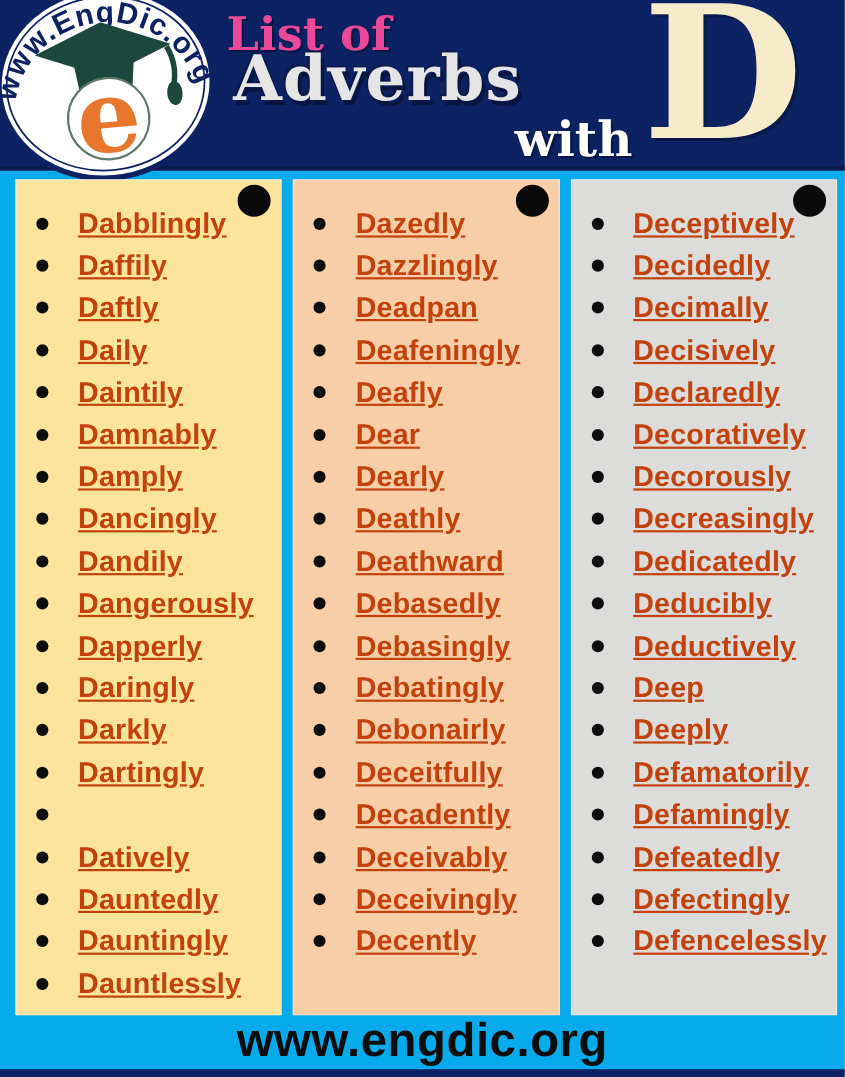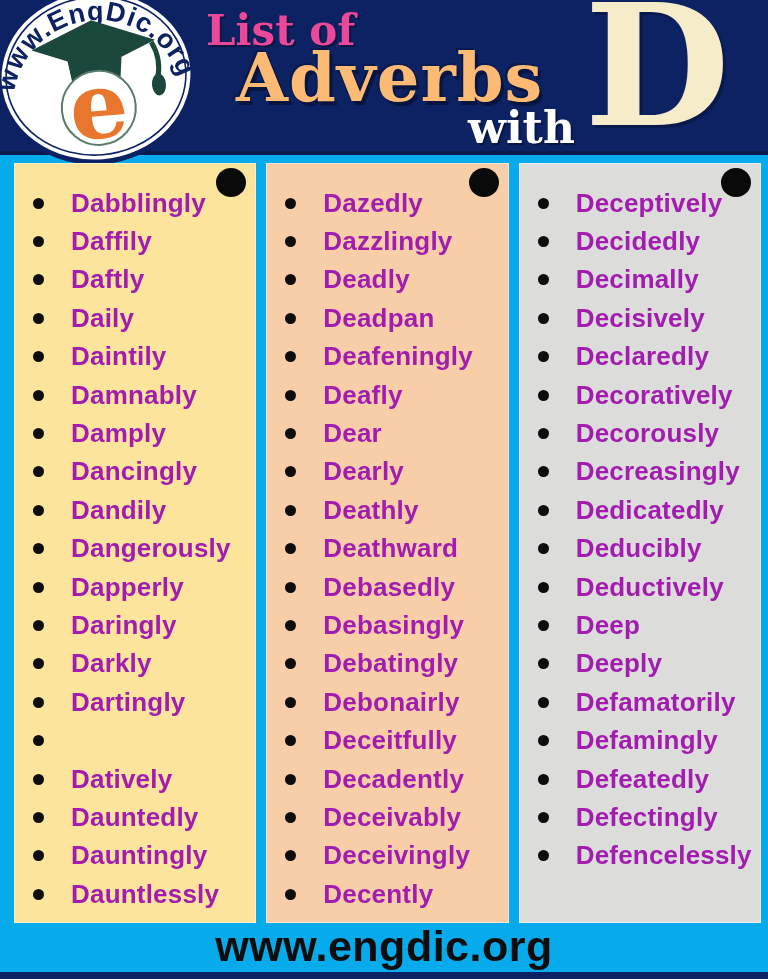--- a/index.html
+++ b/index.html
@@ -14,23 +14,23 @@
     position:absolute; left:0; top:0; width:768px; height:151px;
     background:#0d2263; border-bottom:4px solid #081a4e;
   }
   .logo { position:absolute; left:-6px; top:-12px; width:204px; height:182px; }
   .title-line1 {
     position:absolute; left:206px; top:6px;
     font-family:"DejaVu Serif", serif; font-weight:bold;
     font-size:42px; color:#ec4899; text-shadow:2px 2px 0 rgba(8,20,60,.8);
   }
   .title-line2 {
-    position:absolute; left:236px; top:38px;
+    position:absolute; left:212px; top:38px;
     font-family:"DejaVu Serif", serif; font-weight:bold;
-    font-size:67px; color:#fdba74;
+    font-size:57px; color:#e5e5e5;
     text-shadow:3px 4px 0 rgba(8,20,60,.9), -2px -2px 0 rgba(8,20,60,.55);
     letter-spacing:1px;
   }
   .title-line3 {
     position:absolute; left:468px; top:102px;
     font-family:"DejaVu Serif", serif; font-weight:bold;
     font-size:44px; color:#ffffff; text-shadow:2px 2px 0 rgba(8,20,60,.8);
   }
   .big-letter {
     position:absolute; right:38px; top:-22px;
@@ -52,22 +52,22 @@
     position:absolute; top:5px; right:10px; width:30px; height:29px;
     border-radius:50%; background:#0a0a0a;
   }
   .word-list { list-style:none; margin:0; padding:21px 4px 0 19px; }
   .word-list li { display:flex; align-items:center; height:38.4px; }
   .bullet {
     width:11px; height:11px; border-radius:50%; background:#0d0d0d;
     flex:0 0 auto; margin-right:27px;
   }
   .word {
-    font-size:26px; font-weight:bold; color:#a21caf;
-    letter-spacing:.2px; white-space:nowrap;
+    font-size:26px; font-weight:bold; color:#c2410c;
+    letter-spacing:.2px; white-space:nowrap;text-decoration:underline;
   }
 
   
   .footer {
     position:absolute; left:0; top:921px; width:768px; height:51px;
     display:flex; align-items:center; justify-content:center;
   }
   .footer-url {
     font-size:43px; font-weight:bold; color:#0d0d0d; letter-spacing:.5px;
   }
@@ -199,24 +199,20 @@
           <li>
             <span class="bullet"></span>
             <span class="word">Dazedly</span>
           </li>
           <li>
             <span class="bullet"></span>
             <span class="word">Dazzlingly</span>
           </li>
           <li>
             <span class="bullet"></span>
-            <span class="word">Deadly</span>
-          </li>
-          <li>
-            <span class="bullet"></span>
             <span class="word">Deadpan</span>
           </li>
           <li>
             <span class="bullet"></span>
             <span class="word">Deafeningly</span>
           </li>
           <li>
             <span class="bullet"></span>
             <span class="word">Deafly</span>
           </li>

